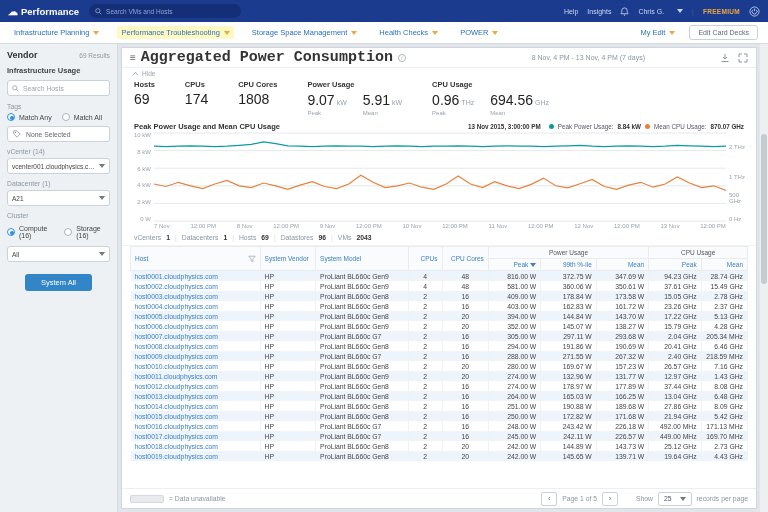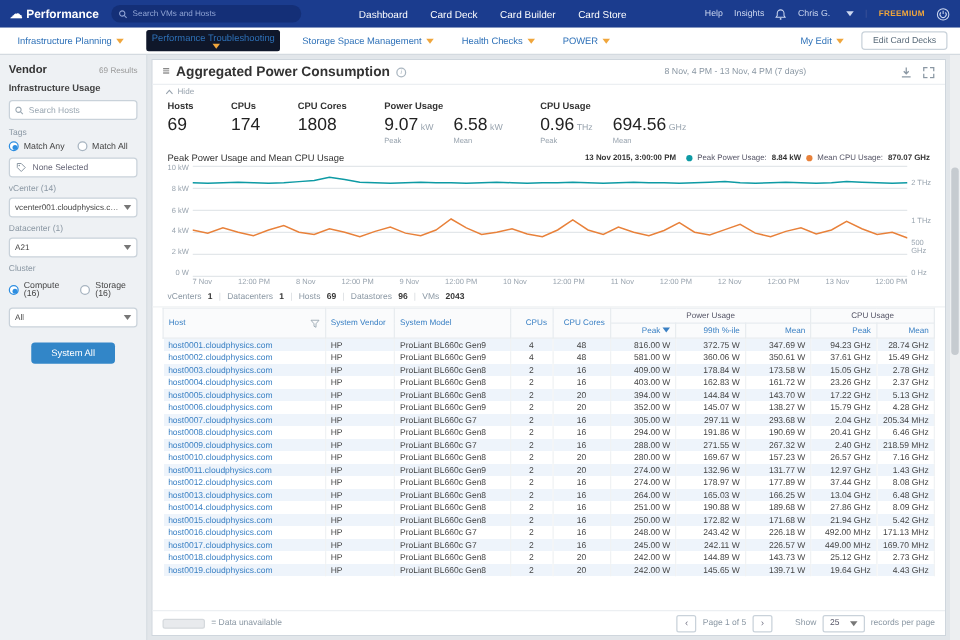--- a/index.html
+++ b/index.html
@@ -21,21 +21,21 @@
   .tn-items { display:flex; gap:18px; margin-left:46px; }
   .tn-item { color:#fff; font-size:8px; cursor:pointer; white-space:nowrap; }
   .tn-right { margin-left:auto; display:flex; align-items:center; gap:9px; color:#cdd8f0; font-size:7px; }
   .freemium { color:#f0a63c; font-weight:bold; font-size:6.5px; letter-spacing:.3px; }
   .pill-sep { color:#44569b; }
 
   
   .subnav { position:absolute; top:22px; left:0; right:0; height:22px; background:#fff;
             border-bottom:1px solid #d4dae0; display:flex; align-items:center; padding:0 10px; gap:16px; z-index:9;}
   .sn-item { color:#2e71b8; font-size:7.5px; display:flex; align-items:center; cursor:pointer; white-space:nowrap; padding:2px 4px; border-radius:2px;}
-  .sn-item.active { background:#0f172a;flex-direction:column; }
+  .sn-item.active { background:#fef9c3; }
   .caret { width:0; height:0; border-left:3px solid transparent; border-right:3px solid transparent;
            border-top:4px solid #f0a63c; display:inline-block; margin-left:4px; }
   .caret.dark { border-top-color:#777; }
   .caret.blue { border-top-color:#3a80c4; margin-left:2px;}
   .sn-right { margin-left:auto; display:flex; align-items:center; gap:10px; }
   .edit-decks { border:1px solid #c9d2da; border-radius:3px; background:#fff; color:#5a6b7a;
                 font-size:7px; padding:3px 8px; cursor:pointer; font-family:inherit;}
 
   
   .sidebar { position:absolute; top:44px; left:0; width:118px; bottom:0; background:#eef1f4;
@@ -62,36 +62,36 @@
   .cluster-radios { display:flex; gap:8px; }
   .reset-btn { display:block; margin:12px auto 0; background:#3286c8; color:#fff; border:none;
                border-radius:3px; font-size:7.5px; padding:4px 16px; cursor:pointer; font-family:inherit;}
 
   
   .main { position:absolute; top:44px; left:118px; right:8px; bottom:0; padding:3px; }
   .card { background:#fff; border:1px solid #cfd6dd; height:100%; display:flex; flex-direction:column; }
   .card-head { height:20px; flex:none; display:flex; align-items:center; gap:5px; padding:0 8px;
                border-bottom:1px solid #eceff2; }
   .hamburger { color:#666; font-size:10px; line-height:1; cursor:pointer;}
-  .card-title { font-size:11px; font-weight:bold; color:#333; white-space:nowrap;}
+  .card-title { font-size:15px; font-weight:bold; color:#333; white-space:nowrap;font-family:Liberation Mono, monospace;}
   .info-ic { width:8px; height:8px; border:1px solid #aab6c0; border-radius:50%; color:#aab6c0;
              font-size:5.5px; display:flex; align-items:center; justify-content:center; font-style:italic;}
   .date-range { margin-left:auto; margin-right:70px; font-size:7px; color:#8a97a3; white-space:nowrap;}
   .head-icons { display:flex; gap:8px; align-items:center;}
   .hide-row { flex:none; display:flex; align-items:center; gap:3px; padding:2px 10px; font-size:6.5px; color:#98a3ae; cursor:pointer;}
 
   .stats { flex:none; display:flex; gap:30px; padding:1px 12px 5px; }
   .s-label { font-size:7.5px; font-weight:bold; color:#333; margin-bottom:2px;}
   .s-num { font-size:14px; color:#222; }
   .dual { display:flex; gap:16px; }
   .unit { font-size:7px; color:#98a3ae; margin-left:2px;}
   .cap { font-size:6px; color:#98a3ae; margin-top:1px;}
 
   .chart-head { flex:none; display:flex; align-items:center; padding:1px 12px; }
-  .chart-title { font-size:7.5px; font-weight:normal; color:#333; }
+  .chart-title { font-size:7.5px; font-weight:bold; color:#333; }
   .legend { margin-left:auto; display:flex; align-items:center; gap:4px; font-size:6.3px; color:#556; }
   .lg-ts { font-weight:bold; color:#333; margin-right:4px;}
   .dot { width:5px; height:5px; border-radius:50%; display:inline-block; flex:none;}
   .lg-val { font-weight:bold; color:#333; }
 
   .chart-row { flex:none; display:flex; padding:0 6px; }
   .ylab { width:26px; height:90px; display:flex; flex-direction:column; justify-content:space-between;
           font-size:6px; color:#98a3ae; }
   .ylab.left { text-align:right; padding-right:3px; }
   .ylab.right { text-align:left; padding-left:3px; width:24px;}
@@ -139,26 +139,20 @@
     <span class="cloud-glyph">☁</span>
     <span>Performance</span>
   </div>
   <div class="nav-search">
     <svg width="7" height="7" viewBox="0 0 10 10">
         <circle cx="4" cy="4" r="3" fill="none" stroke="#8fa3d4" stroke-width="1.2"></circle>
         <line x1="6.2" y1="6.2" x2="9" y2="9" stroke="#8fa3d4" stroke-width="1.2"></line>
       </svg>
     <span>Search VMs and Hosts</span>
   </div>
-  <div class="tn-items" id="topnav-items">
-      <div class="tn-item">Dashboard</div>
-      <div class="tn-item">Card Deck</div>
-      <div class="tn-item">Card Builder</div>
-      <div class="tn-item">Card Store</div>
-    </div>
   <div class="tn-right">
     <span>Help</span>
     <span>Insights</span>
     <svg width="9" height="9" viewBox="0 0 10 10">
         <path d="M5 1a3 3 0 0 0-3 3v2L1 7.5h8L8 6V4a3 3 0 0 0-3-3z" fill="none" stroke="#cdd8f0" stroke-width="0.9"></path>
         <circle cx="5" cy="9" r="0.8" fill="#cdd8f0"></circle>
       </svg>
     <span><span>Chris G.</span></span>
     <span class="caret" style="border-top-color:#cdd8f0"></span>
     <span class="pill-sep">|</span>
@@ -298,21 +292,21 @@
         <div class="s-num">1808</div>
       </div>
       <div class="stat">
         <div class="s-label">Power Usage</div>
         <div class="dual">
           <div>
             <span class="s-num">9.07</span><span class="unit">kW</span>
             <div class="cap">Peak</div>
           </div>
           <div>
-            <span class="s-num">6.58</span><span class="unit">kW</span>
+            <span class="s-num">5.91</span><span class="unit">kW</span>
             <div class="cap">Mean</div>
           </div>
         </div>
       </div>
       <div class="stat">
         <div class="s-label">CPU Usage</div>
         <div class="dual">
           <div>
             <span class="s-num">0.96</span><span class="unit">THz</span>
             <div class="cap">Peak</div>

